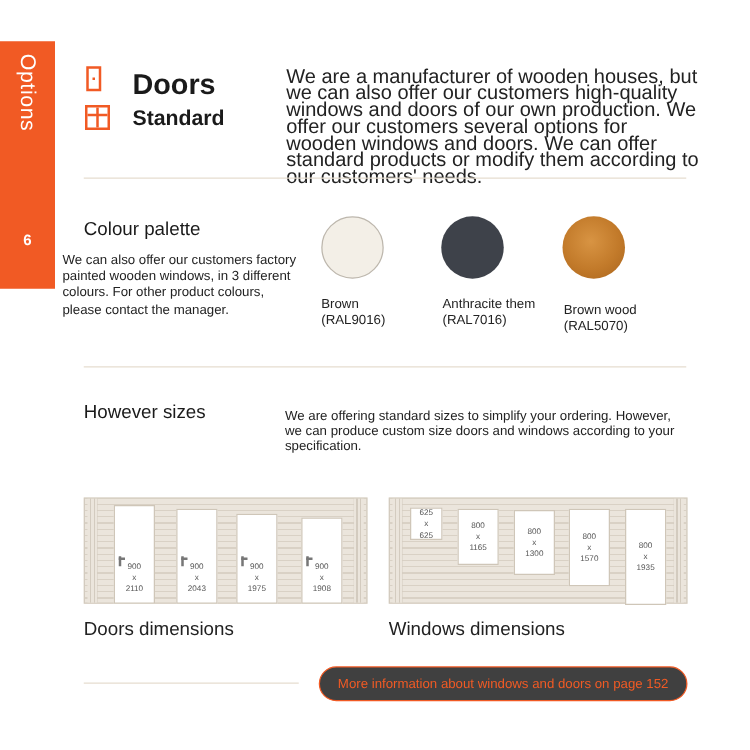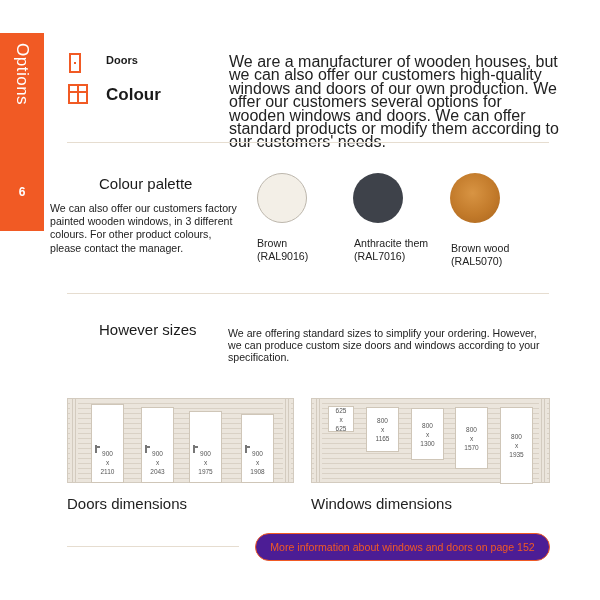--- a/index.html
+++ b/index.html
@@ -22,28 +22,28 @@
     position:absolute; left:0; width:44px; top:190px; text-align:center;
     color:#fff; font-size:12px; font-weight:bold; transform:translateY(-38px);
   }
 
   
   .icon-door { left:69px; top:53px; width:12px; height:20px; border:2px solid #f15a24; box-sizing:border-box; }
   .icon-door .knob { position:absolute; left:3px; top:7px; width:2px; height:2px; background:#f15a24; }
   .icon-window { left:68px; top:84px; width:20px; height:20px; border:2px solid #f15a24; box-sizing:border-box; }
   .icon-window .v { position:absolute; left:7px; top:0; width:2px; height:16px; background:#f15a24; }
   .icon-window .h { position:absolute; left:0; top:5px; width:16px; height:2px; background:#f15a24; }
-  .title-doors { left:106px; top:54px; font-size:11px; font-weight:bold; }
+  .title-doors { left:106px; top:54px; font-size:23px; font-weight:bold; }
   .title-windows { left:106px; top:85px; font-size:17px; font-weight:bold; }
   .intro { left:229px; top:55px; width:330px; font-size:16px; line-height:13.4px; color:#222; }
 
   .divider { height:1px; background:#e6ddd0; }
 
   
-  .h2 { font-size:15px; color:#1a1a1a;margin-left:32px; }
+  .h2 { font-size:15px; color:#1a1a1a; }
   .palette-title { left:67px; top:175px; }
   .palette-text { left:50px; top:202px; width:190px; font-size:10.6px; line-height:13.2px; color:#222; }
   .swatch { width:50px; height:50px; border-radius:50%; box-sizing:border-box; }
   .swatch-label { font-size:10.6px; line-height:13.2px; color:#222; }
 
   
   .sizes-title { left:67px; top:321px; }
   .sizes-text { left:228px; top:327px; width:320px; font-size:10.6px; line-height:12.2px; color:#222; }
 
   
@@ -65,40 +65,40 @@
   .handle { position:absolute; left:3px; width:5px; height:8px; }
   .handle::before { content:""; position:absolute; left:0; top:0; width:1.5px; height:8px; background:#777; }
   .handle::after { content:""; position:absolute; left:0; top:1px; width:5px; height:1.5px; background:#777; }
 
   .caption { font-size:15px; color:#222; }
 
   .more-btn {
     left:255px; top:533px; width:295px; height:28px; box-sizing:border-box;
     border:1.3px solid #f15a24; border-radius:15px; color:#f15a24;
     font-size:10.6px; display:flex; align-items:center; justify-content:center;
-    text-decoration:none; background:#4c1d95;
+    text-decoration:none; background:#404040;
   }
 </style>
 </head>
 <body>
 
 <div class="abs side-tab">
   <div class="vertical">Options</div>
   <div class="page-num">6</div>
 </div>
 
 <div class="abs icon-door">
     <div class="knob"></div>
   </div>
 <div class="abs title-doors">Doors</div>
 <div class="abs icon-window">
     <div class="v"></div>
     <div class="h"></div>
   </div>
-<div class="abs title-windows">Colour</div>
+<div class="abs title-windows">Standard</div>
 <div class="abs intro">We are a manufacturer of wooden houses, but we can also offer our customers high-quality windows and doors of our own production. We offer our customers several options for wooden windows and doors. We can offer standard products or modify them according to our customers' needs.</div>
 
 <div class="abs divider" style="left:67px; top:142px; width:482px;"></div>
 
 <div class="abs h2 palette-title">Colour palette</div>
 <div class="abs palette-text">We can also offer our customers factory painted wooden windows, in 3 different colours. For other product colours, please contact the manager.</div>
 
 <div class="abs swatch" style="left:257px; top:173px; background:#f3efe7; border:1px solid #bdb7ad;"></div>
 <div class="abs swatch-label" style="left:257px; top:237px;">
   <div>Brown</div>

